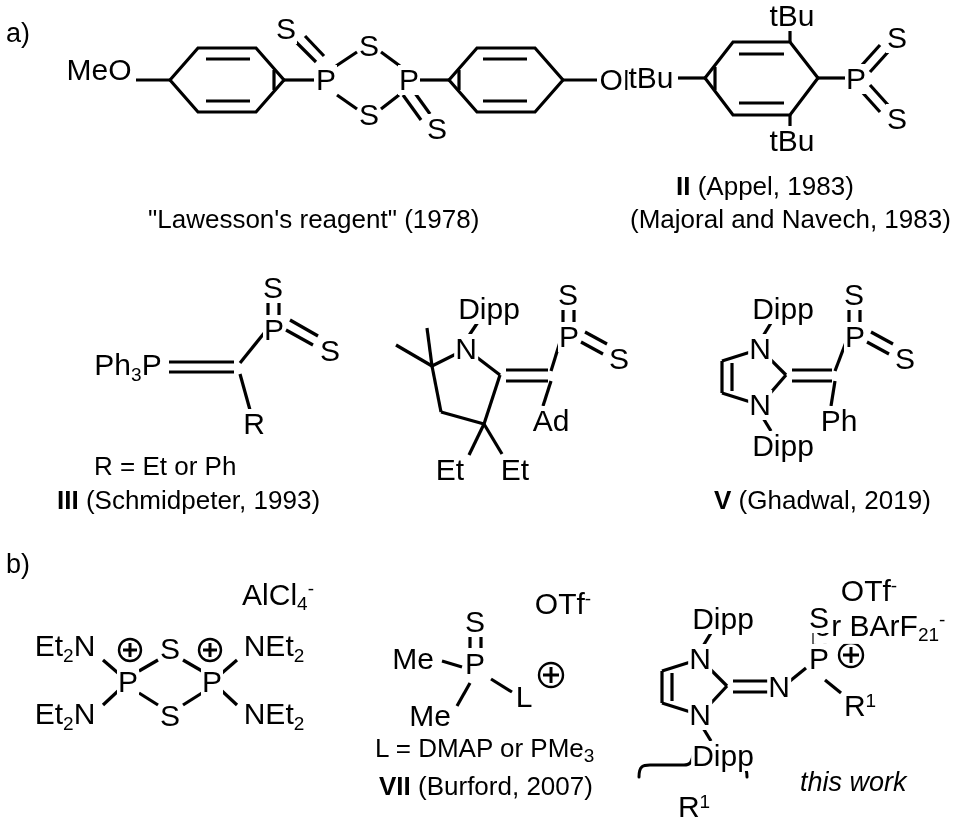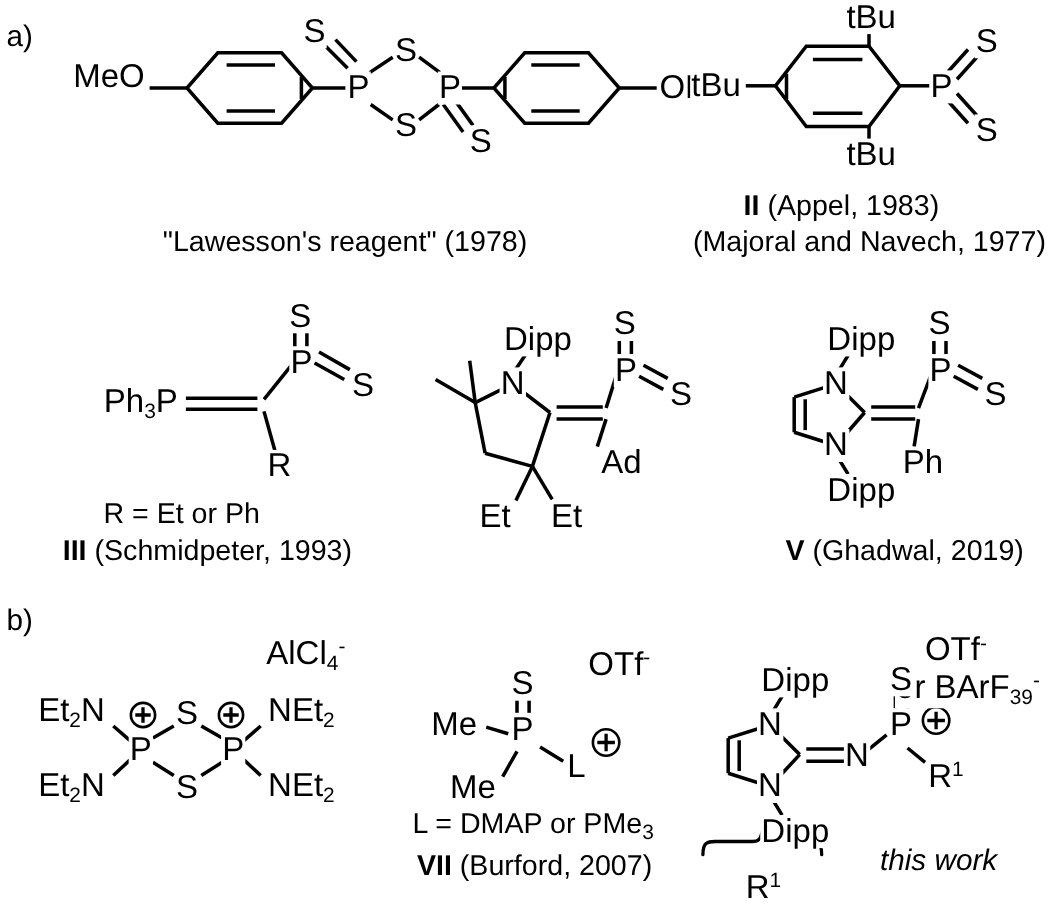--- a/index.html
+++ b/index.html
@@ -312,42 +312,42 @@
   <div class="lbl atom ctr" style="left:651px; top:78px;">tBu</div>
   <div class="lbl atom ctr" style="left:792px; top:141px;">tBu</div>
   <div class="lbl atom ctr" style="left:856px; top:79px;">P</div>
   <div class="lbl atom ctr" style="left:897px; top:38px;">S</div>
   <div class="lbl atom ctr" style="left:897px; top:119px;">S</div>
 
   <div class="lbl cap" style="left:676px; top:173px;">
     <b>II</b>
     <span>(Appel, 1983)</span>
   </div>
-  <div class="lbl cap" style="left:630px; top:206px;">(Majoral and Navech, 1977)</div>
+  <div class="lbl cap" style="left:630px; top:206px;">(Majoral and Navech, 1983)</div>
 
   <div class="lbl atom ctr" style="left:128px; top:367px;">
     <span>Ph</span><span class="sub">3</span><span>P</span>
   </div>
   <div class="lbl atom ctr" style="left:274px; top:330px;">P</div>
   <div class="lbl atom ctr" style="left:273px; top:288px;">S</div>
   <div class="lbl atom ctr" style="left:330px; top:351px;">S</div>
   <div class="lbl atom ctr" style="left:254px; top:424px;">R</div>
 
   <div class="lbl cap" style="left:94px; top:453px;">R = Et or Ph</div>
   <div class="lbl cap" style="left:57px; top:487px;">
     <b>III</b>
     <span>(Schmidpeter, 1993)</span>
   </div>
 
   <div class="lbl atom ctr" style="left:489px; top:309px;">Dipp</div>
   <div class="lbl atom ctr" style="left:466px; top:349px;">N</div>
   <div class="lbl atom ctr" style="left:569px; top:337px;">P</div>
   <div class="lbl atom ctr" style="left:568px; top:295px;">S</div>
   <div class="lbl atom ctr" style="left:619px; top:359px;">S</div>
-  <div class="lbl atom ctr" style="left:565px; top:421px;text-align:center;">Ad</div>
+  <div class="lbl atom ctr" style="left:551px; top:421px;text-align:center;">Ad</div>
   <div class="lbl atom ctr" style="left:450px; top:470px;">Et</div>
   <div class="lbl atom ctr" style="left:515px; top:470px;">Et</div>
 
 
   <div class="lbl atom ctr" style="left:783px; top:309px;">Dipp</div>
   <div class="lbl atom ctr" style="left:760px; top:349px;">N</div>
   <div class="lbl atom ctr" style="left:760px; top:405px;">N</div>
   <div class="lbl atom ctr" style="left:783px; top:446px;">Dipp</div>
   <div class="lbl atom ctr" style="left:855px; top:337px;">P</div>
   <div class="lbl atom ctr" style="left:854px; top:295px;">S</div>
@@ -395,21 +395,21 @@
   </div>
   <div class="lbl cap" style="left:379px; top:773px;">
     <b>VII</b>
     <span>(Burford, 2007)</span>
   </div>
 
   <div class="lbl atom ctr" style="left:869px; top:591px;">
     <span>OTf</span><span class="sup">-</span>
   </div>
   <div class="lbl atom ctr" style="left:880px; top:627px;">
-    <span>or BArF</span><span class="sub">39</span><span class="sup">-</span>
+    <span>or BArF</span><span class="sub">21</span><span class="sup">-</span>
   </div>
 
   <div class="lbl atom ctr" style="left:723px; top:619px;">Dipp</div>
   <div class="lbl atom ctr" style="left:700px; top:659px;">N</div>
   <div class="lbl atom ctr" style="left:700px; top:715px;">N</div>
   <div class="lbl atom ctr" style="left:723px; top:756px;">Dipp</div>
   <div class="lbl atom ctr" style="left:779px; top:687px;">N</div>
   <div class="lbl atom ctr" style="left:819px; top:659px;">P</div>
   <div class="lbl atom ctr" style="left:819px; top:618px;">S</div>
   <div class="lbl atom ctr" style="left:860px; top:706px;">

